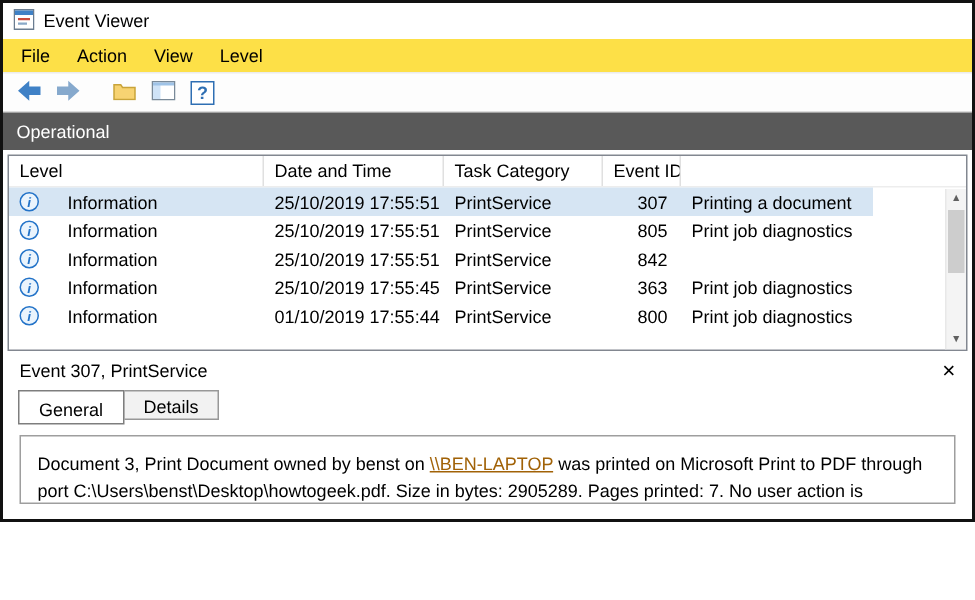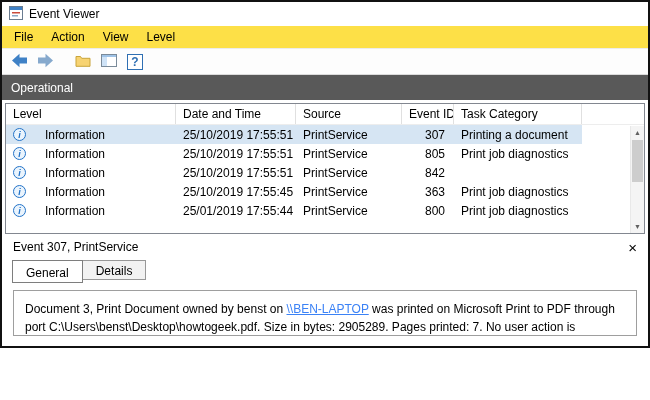--- a/index.html
+++ b/index.html
@@ -155,21 +155,21 @@
   .tab + .tab { margin-left: -1px; }
   .detail-body {
     flex: 1;
     margin: 6px 11px 10px 11px;
     border: 1px solid #9e9e9e;
     background: #fff;
     padding: 9px 11px;
     line-height: 1.5;
     overflow: hidden;
   }
-  .detail-body a { color: #3b82f6; text-decoration: underline; cursor: pointer; }
+  .detail-body a { color: #a16207; text-decoration: underline; cursor: pointer; }
 </style>
 </head>
 <body>
 
 <div class="window">
 
   <div class="titlebar">
     <span>
       <svg width="14" height="14" viewBox="0 0 14 14">
         <rect x="0.5" y="0.5" width="13" height="13" fill="#fff" stroke="#6a7c90"></rect>
@@ -226,23 +226,22 @@
   </div>
 
   <div class="view-header">
     <span class="vh-name">Operational</span>
   </div>
 
   <div class="table-area">
     <div class="grid-header">
       <div class="th">Level</div>
       <div class="th">Date and Time</div>
-      <div class="th">Source</div>
+      <div class="th">Task Category</div>
       <div class="th">Event ID</div>
-      <div class="th">Task Category</div>
       <div class="th blank"></div>
     </div>
 
     <div class="grid-row selected">
       <div class="cell level">
           <span class="info-icon"></span>
           <span>Information</span>
         </div>
       <div class="cell">25/10/2019 17:55:51</div>
       <div class="cell">PrintService</div>
@@ -280,21 +279,21 @@
       <div class="cell">PrintService</div>
       <div class="cell id">363</div>
       <div class="cell">Print job diagnostics</div>
       <div class="cell filler"></div>
     </div>
     <div class="grid-row">
       <div class="cell level">
           <span class="info-icon"></span>
           <span>Information</span>
         </div>
-      <div class="cell">25/01/2019 17:55:44</div>
+      <div class="cell">01/10/2019 17:55:44</div>
       <div class="cell">PrintService</div>
       <div class="cell id">800</div>
       <div class="cell">Print job diagnostics</div>
       <div class="cell filler"></div>
     </div>
 
     <div class="v-scrollbar">
       <div class="scroll-btn scroll-up"></div>
       <div class="scroll-thumb"></div>
       <div class="scroll-btn scroll-down"></div>

